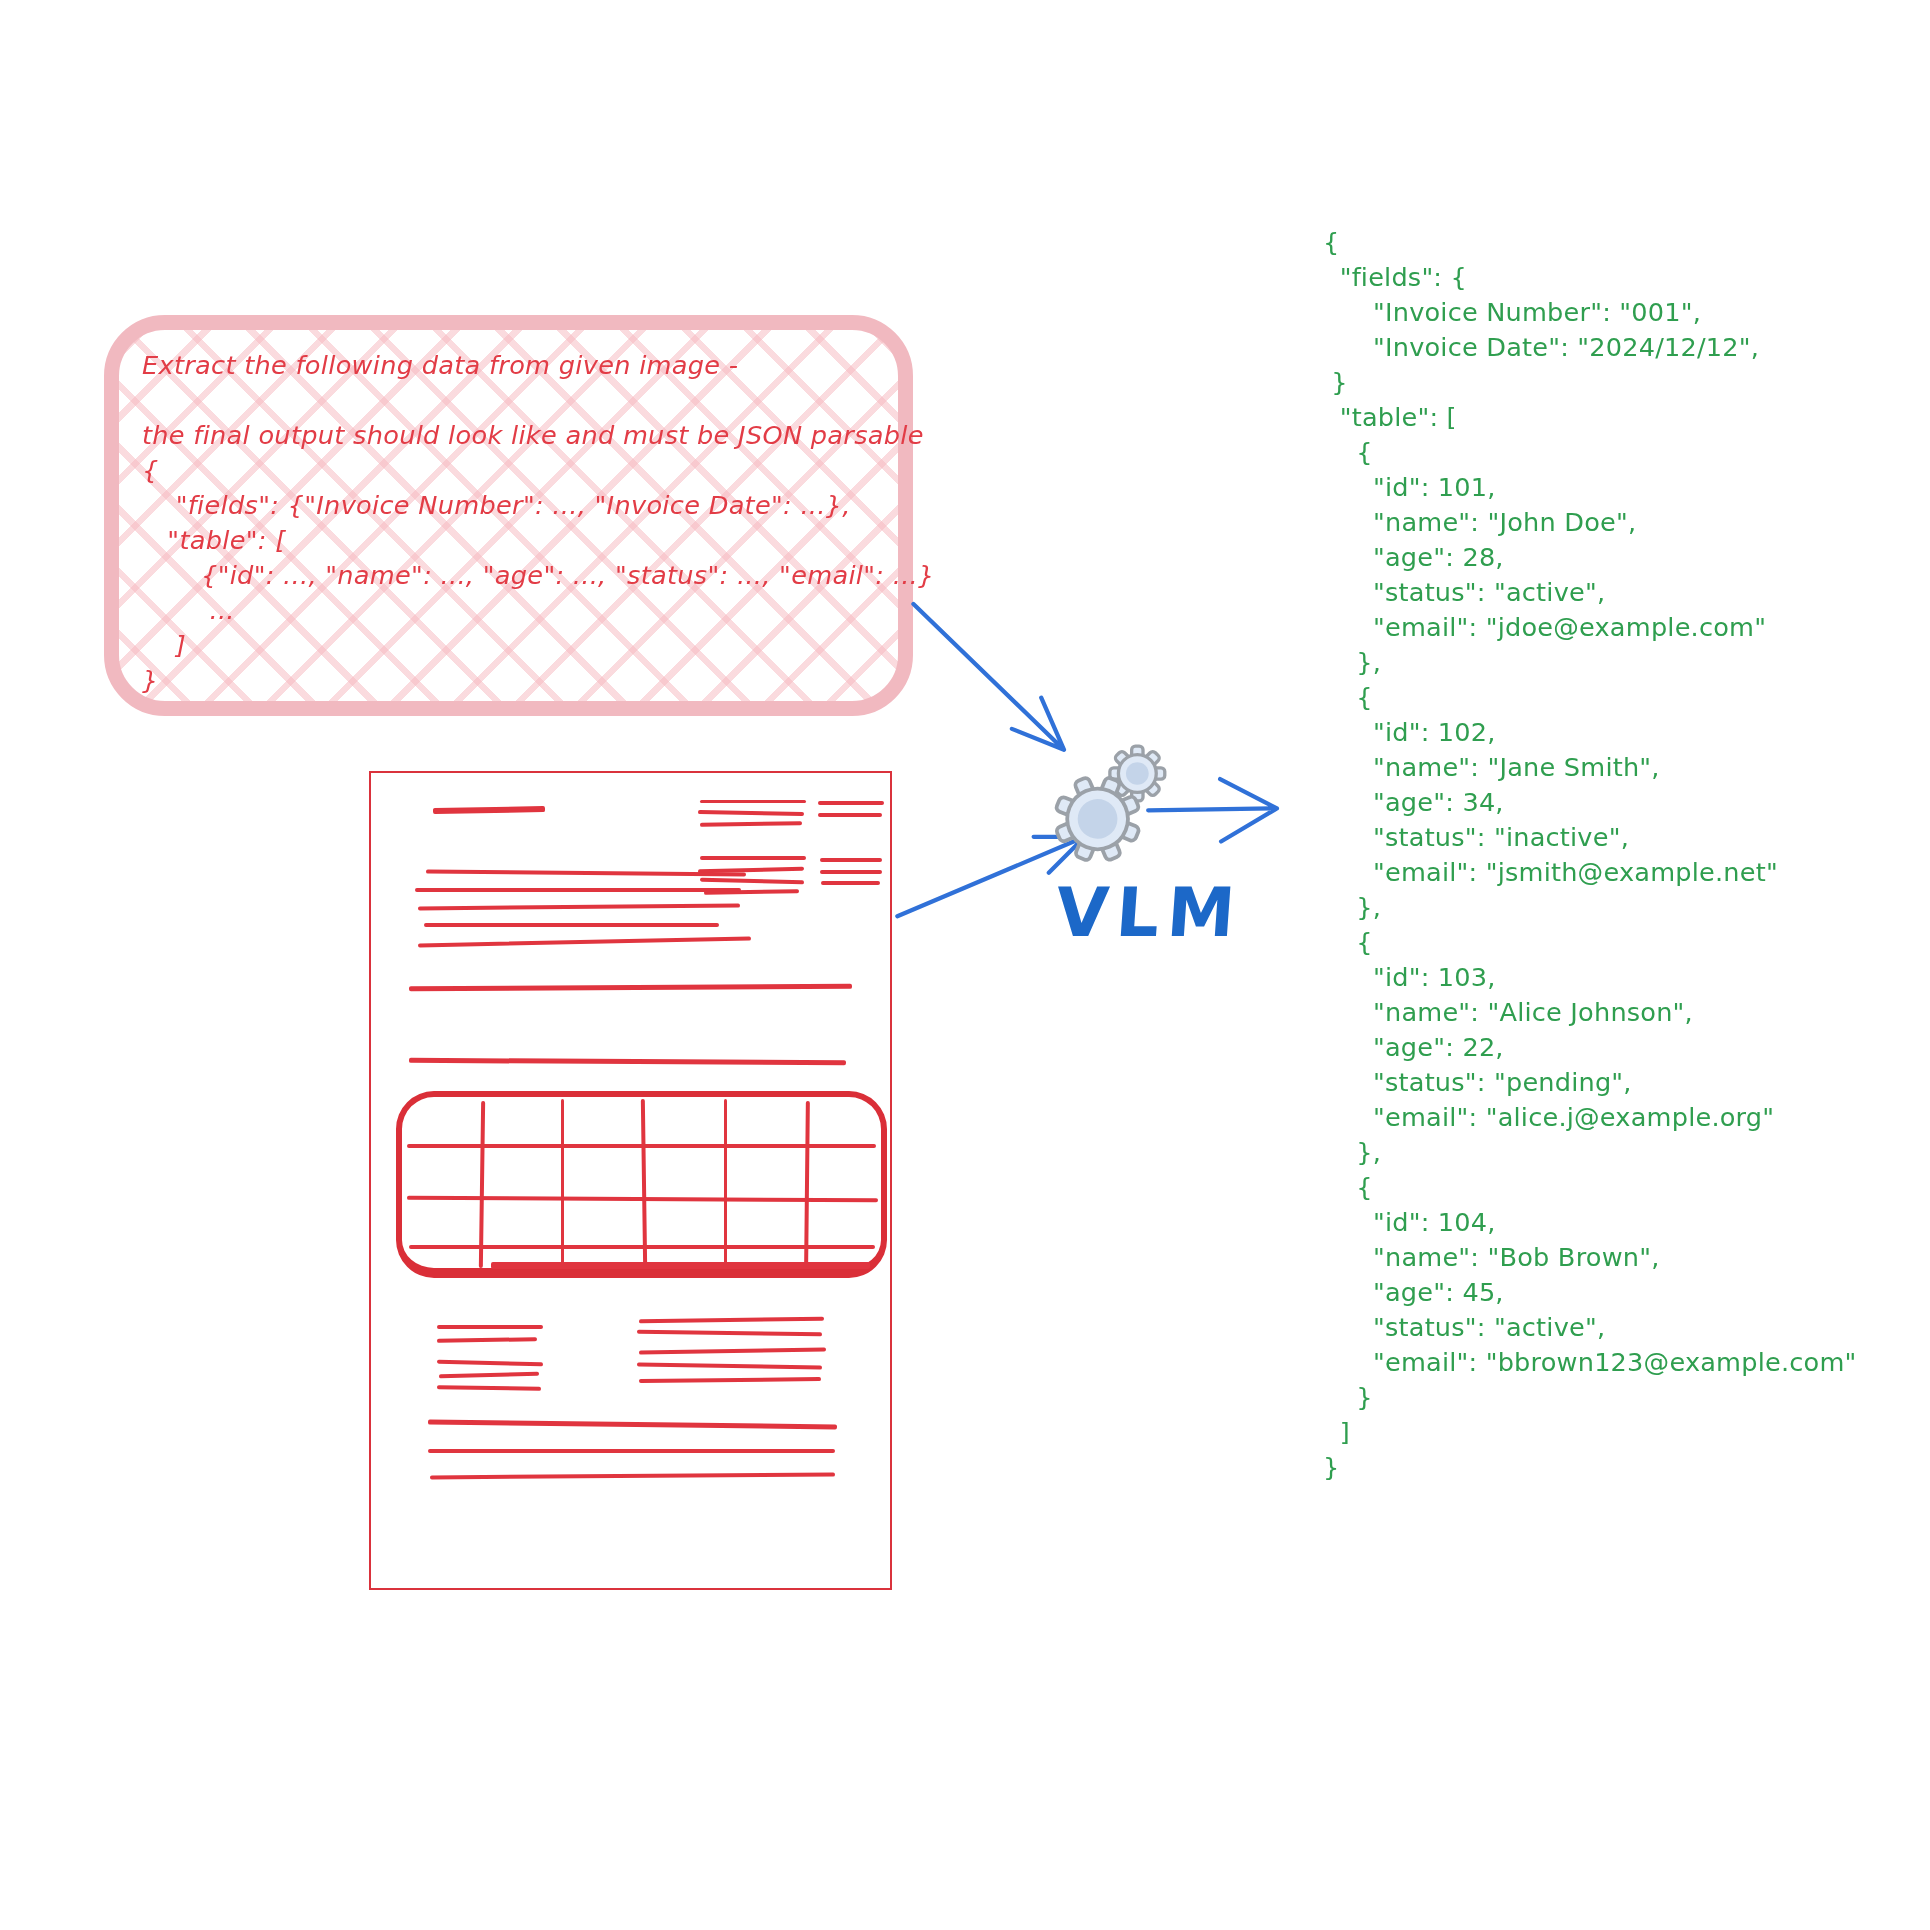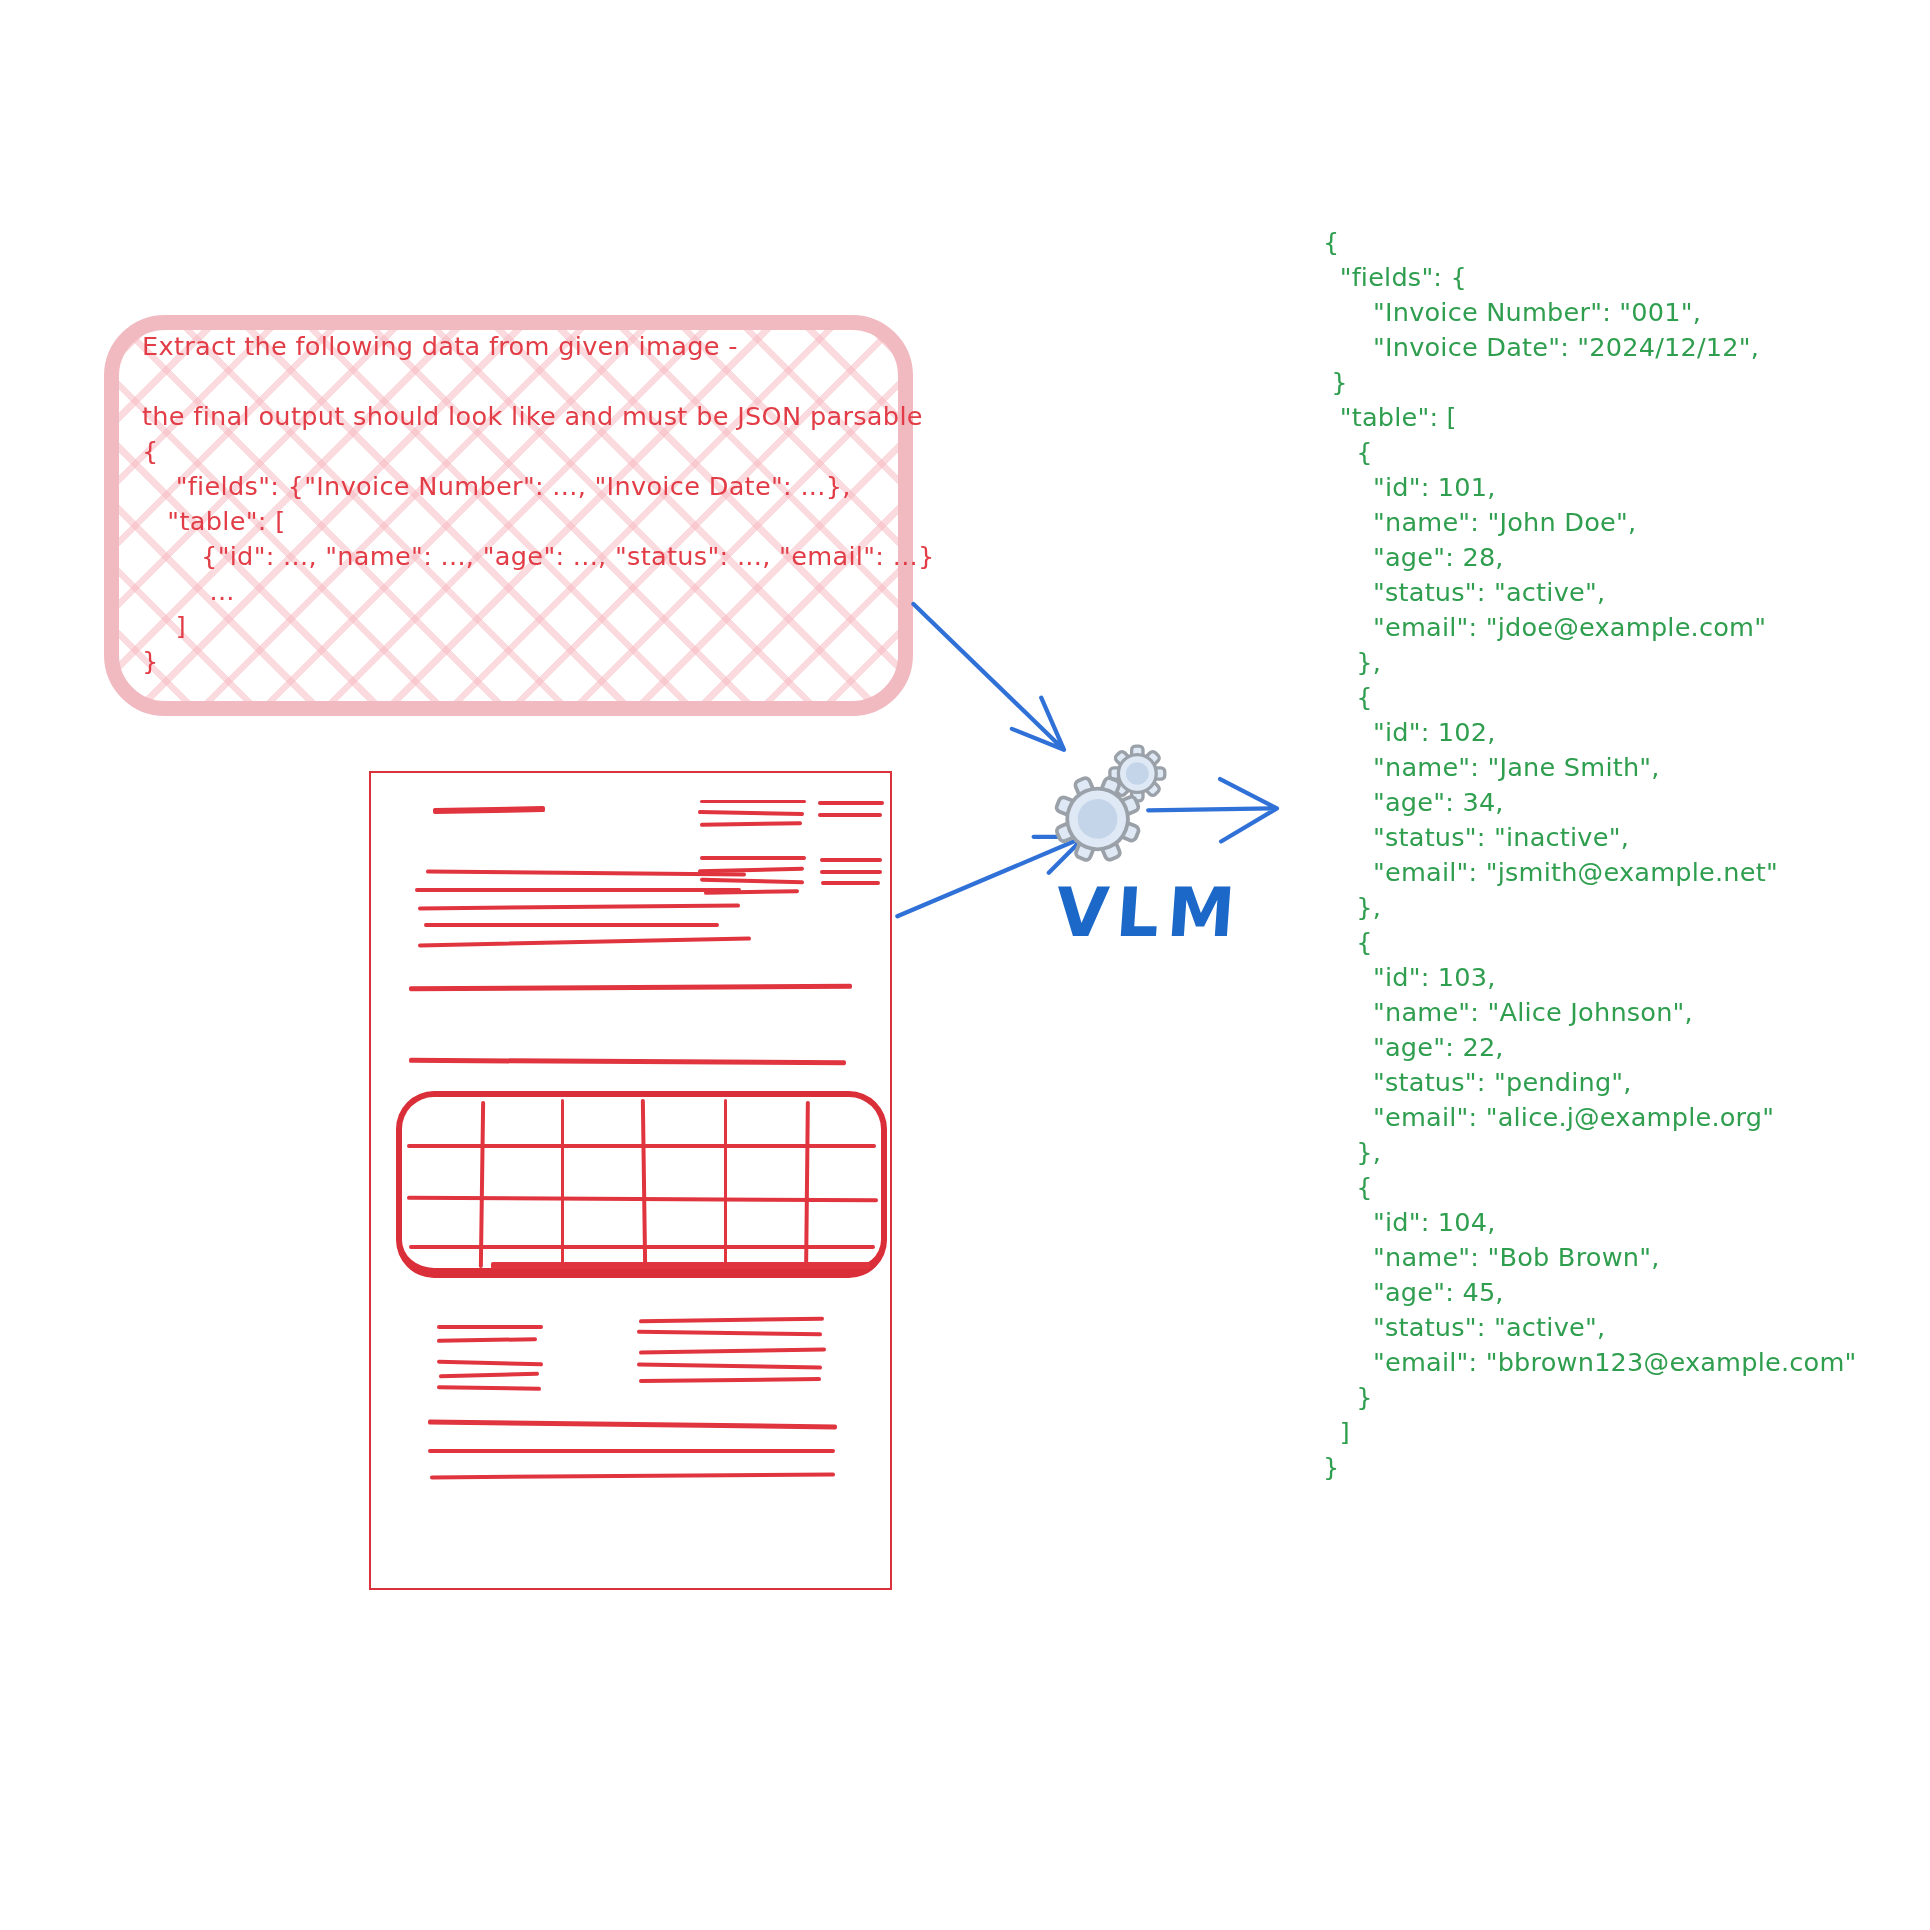--- a/index.html
+++ b/index.html
@@ -12,24 +12,25 @@
   .prompt-box{
     position:absolute;left:104px;top:315px;width:809px;height:401px;
     box-sizing:border-box;
     border:15px solid #f1b9c0;border-radius:61px;
     background:
       repeating-linear-gradient(45deg, rgba(246,183,190,.5) 0 6.6px, transparent 6.6px 44px),
       repeating-linear-gradient(-45deg, rgba(246,183,190,.5) 0 6.6px, transparent 6.6px 44px),
       #ffffff;
   }
   .prompt-text{
-    position:absolute;left:142px;top:329px;margin:0;
+    position:absolute;left:142px;top:348px;margin:0;
     font-size:25.6px;line-height:35px;color:#e23c46;
     white-space:pre;font-family:"DejaVu Sans", sans-serif;
     letter-spacing:0.3px;
+    font-style:italic;
   }
   
   .doc{
     position:absolute;left:369px;top:771px;width:523px;height:819px;
     box-sizing:border-box;border:2.8px solid #da323c;background:#fff;
   }
   .sk{position:absolute;display:block;height:3.8px;background:#e0353f;border-radius:1.9px;}
   .skv{position:absolute;display:block;width:3.8px;background:#e0353f;border-radius:1.9px;}
   .doc-table{
     position:absolute;left:24.6px;top:318px;width:491px;height:187px;

